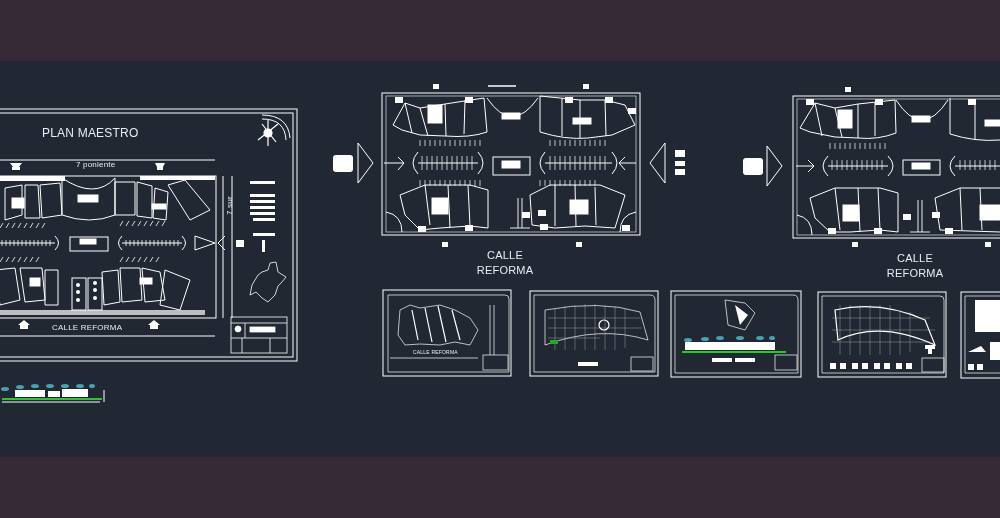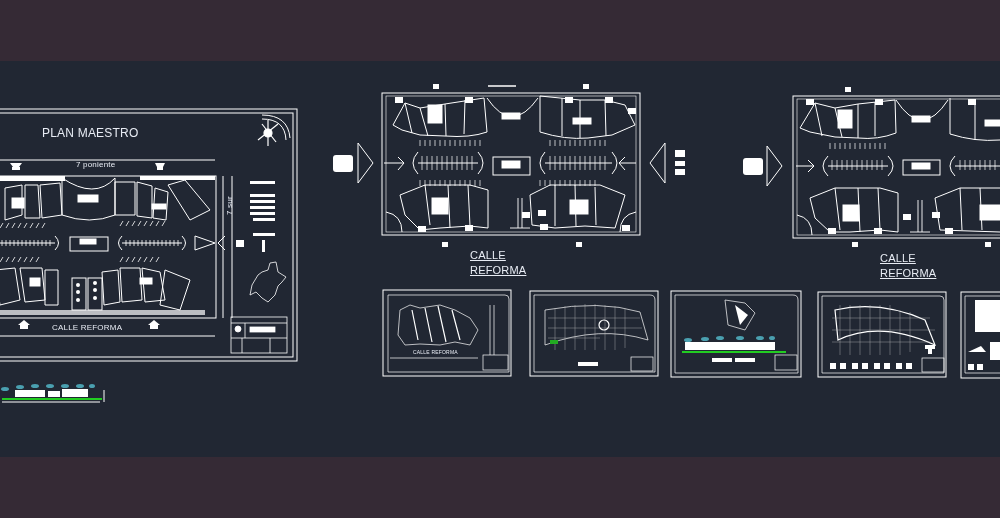--- a/index.html
+++ b/index.html
@@ -4,21 +4,21 @@
 <style>
   html,body{margin:0;padding:0;}
   body{width:1000px;height:518px;overflow:hidden;background:#352a35;font-family:"Liberation Sans",sans-serif;position:relative;}
   .band{position:absolute;left:0;width:1000px;background:#352a35;}
   .band.top{top:0;height:61px;}
   .band.bottom{top:457px;height:61px;}
   .canvas{position:absolute;left:0;top:61px;width:1000px;height:396px;background:#212733;overflow:hidden;}
   .canvas svg{position:absolute;left:0;top:0;}
   .lbl{position:absolute;color:#e8ecf4;font-size:12px;letter-spacing:0.2px;white-space:nowrap;}
   .lbl.small{font-size:8px;}
-  .lbl.center{text-decoration:underline;}
+  .lbl.center{text-align:center;}
   .lbl.vert{transform:rotate(-90deg);transform-origin:left top;font-size:8px;}
 </style>
 </head>
 <body>
 
 <div class="band top"></div>
 
 <div class="canvas">
   <svg width="1000" height="396" viewBox="0 61 1000 396" fill="none" stroke="#ffffff" stroke-width="1">
 

